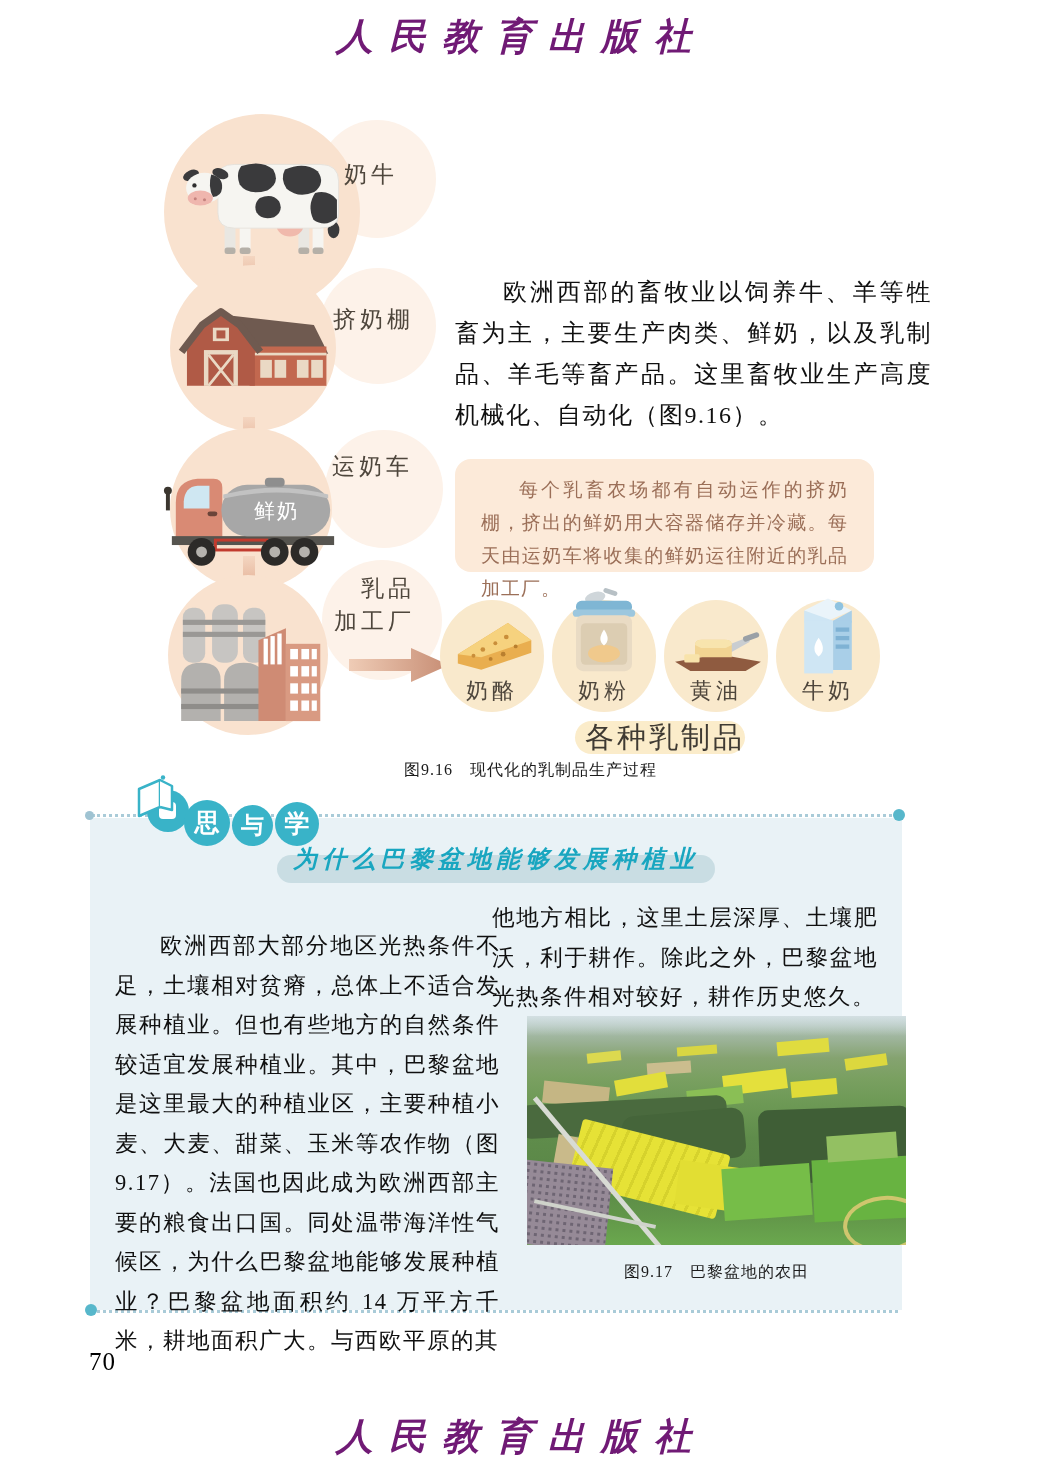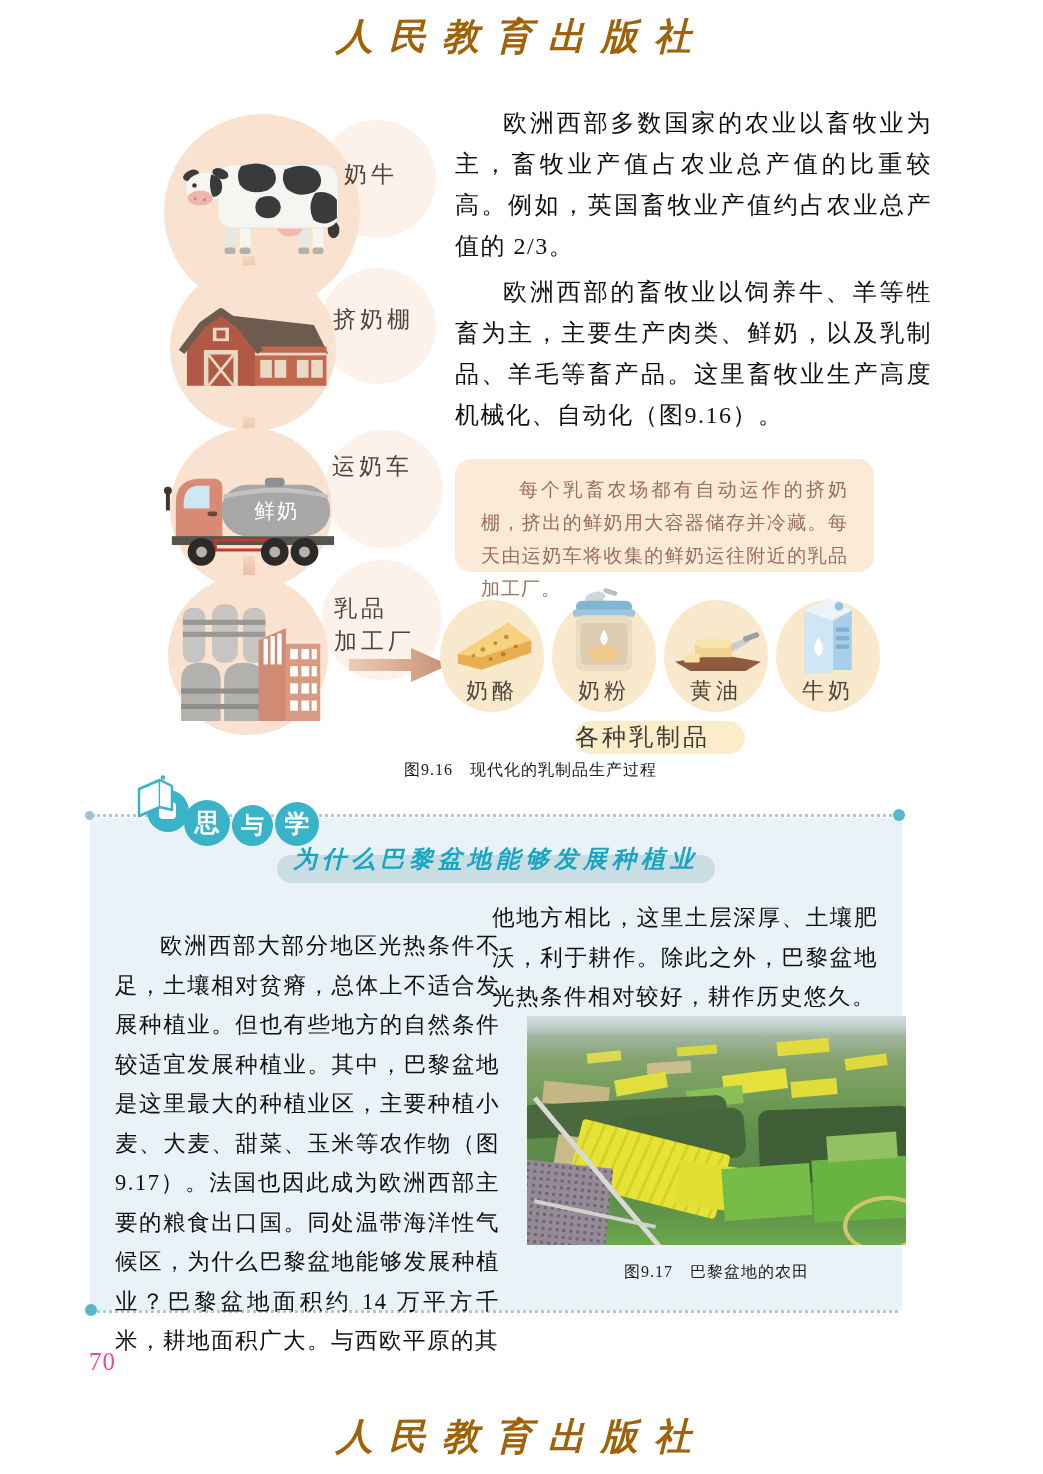--- a/index.html
+++ b/index.html
@@ -1,51 +1,51 @@
 <!DOCTYPE html>
 <html><head>
 <meta charset="utf-8">
 <style>
   html,body{margin:0;padding:0;background:#ffffff;}
   .page{position:relative;width:1043px;height:1474px;background:#fff;overflow:hidden;
         font-family:"Liberation Serif","DejaVu Serif",serif;color:#141414;}
   .abs{position:absolute;}
   
-  .logo{left:0;right:0;text-align:center;color:#a16207;font-size:37px;font-weight:bold;
+  .logo{left:0;right:0;text-align:center;color:#701a75;font-size:37px;font-weight:bold;
         font-style:italic;letter-spacing:16px;font-family:"DejaVu Serif",serif;}
   
   .para{font-size:24px;line-height:41px;letter-spacing:1.5px;text-align:justify;text-indent:2em;color:#101010;}
   .notebox{background:#fcead9;border-radius:16px;box-sizing:border-box;padding:14px 26px 0 26px;}
   .notetext{font-size:19px;line-height:33px;letter-spacing:1px;color:#9b6f58;text-align:justify;text-indent:2em;}
   
   .circle{border-radius:50%;background:#f9e2cf;}
   .lcircle{border-radius:50%;background:#fdf2e9;}
   .pcircle{border-radius:50%;background:#f9e9cc;}
   .dlabel{font-size:23px;letter-spacing:4px;color:#4e463c;line-height:33px;white-space:pre-line;}
   .plabel{font-size:22px;letter-spacing:4px;color:#4e463c;text-align:center;}
-  .pill{background:#fbecca;border-radius:17px;text-align:left;font-size:24px;letter-spacing:3px;
+  .pill{background:#fbecca;border-radius:17px;text-align:right;font-size:29px;letter-spacing:3px;
         color:#3f3a33;line-height:33px;}
   .caption{font-size:16px;letter-spacing:1px;color:#1c1c1c;}
   
   .tbox{background:#e9f2f6;}
   .dotline{border-top:3px dotted #a9cbd8;height:0;}
   .dot{border-radius:50%;}
   .badge-circle{border-radius:50%;background:#39b3c8;color:#fff;text-align:center;
         font-size:25px;font-weight:bold;}
   .ttitle{text-align:center;}
   .ttitle span{position:relative;display:inline-block;color:#19a6c0;font-size:24px;
         letter-spacing:5px;font-weight:600;font-style:italic;z-index:1;}
   .ttitle span::before{content:"";position:absolute;left:-16px;right:-16px;top:12px;bottom:-8px;
         background:#c9dde3;border-radius:20px;z-index:-1;}
   .colpara{font-size:22.5px;line-height:39.5px;letter-spacing:1.5px;text-align:justify;color:#101010;}
   .photo{overflow:hidden;background:linear-gradient(180deg,#b7c9c6 0px,#9cb398 24px,#85a370 42px,
         #7aa061 62px,#6d9955 88px,#5f8c4b 122px,#5a8747 162px,#629649 200px,#6aa84e 229px);}
   .fp{position:absolute;}
   
-  .pgnum{font-size:25px;color:#ec4899;letter-spacing:1px;text-align:center;}
+  .pgnum{font-size:25px;color:#000000;letter-spacing:1px;text-align:center;}
   .chap{font-size:21px;color:#3a3a3a;letter-spacing:2px;}
   svg{display:block;}
   svg text{font-family:"Liberation Serif","DejaVu Serif",serif;}
 </style>
 </head>
 <body>
 
 <div class="page">
 
   <div class="abs logo" style="top:12px;">人民教育出版社</div>
@@ -196,21 +196,21 @@
           <rect x="158" y="84" width="6" height="12"></rect>
         <rect x="133" y="104" width="9" height="12"></rect>
           <rect x="146" y="104" width="9" height="12"></rect>
           <rect x="158" y="104" width="6" height="12"></rect>
         <rect x="133" y="124" width="9" height="12"></rect>
           <rect x="146" y="124" width="9" height="12"></rect>
           <rect x="158" y="124" width="6" height="12"></rect>
       </g>
     </svg>
   </div>
-  <div class="abs dlabel" style="left:334px;top:592px;">乳品
+  <div class="abs dlabel" style="left:334px;top:572px;text-align:right;">乳品
 加工厂</div>
 
   <div class="abs" style="left:349px;top:647px;">
     <svg width="100" height="36" viewBox="0 0 100 36">
       <defs>
           <linearGradient id="ar1" x1="0" y1="0" x2="1" y2="0">
         <stop offset="0" stop-color="#efccb6"></stop>
             <stop offset="1" stop-color="#c78d74"></stop>
           </linearGradient>
         </defs>
@@ -275,21 +275,20 @@
 
   <div class="abs plabel" style="left:440px;top:676px;width:104px;">奶酪</div>
   <div class="abs plabel" style="left:552px;top:676px;width:104px;">奶粉</div>
   <div class="abs plabel" style="left:664px;top:676px;width:104px;">黄油</div>
   <div class="abs plabel" style="left:776px;top:676px;width:104px;">牛奶</div>
 
   <div class="abs pill" style="left:575px;top:721px;width:170px;height:33px;">各种乳制品</div>
 
   <div class="abs caption" style="left:404px;top:760px;">图9.16　现代化的乳制品生产过程</div>
 
-  <div class="abs para" style="left:455px;top:103px;width:477px;">欧洲西部多数国家的农业以畜牧业为主，畜牧业产值占农业总产值的比重较高。例如，英国畜牧业产值约占农业总产值的 2/3。</div>
   <div class="abs para" style="left:455px;top:272px;width:477px;">欧洲西部的畜牧业以饲养牛、羊等牲畜为主，主要生产肉类、鲜奶，以及乳制品、羊毛等畜产品。这里畜牧业生产高度机械化、自动化（图9.16）。</div>
 
   <div class="abs notebox" style="left:455px;top:459px;width:419px;height:113px;">
     <div class="notetext">每个乳畜农场都有自动运作的挤奶棚，挤出的鲜奶用大容器储存并冷藏。每天由运奶车将收集的鲜奶运往附近的乳品加工厂。</div>
   </div>
 
   <div class="abs tbox" style="left:90px;top:818px;width:812px;height:492px;"></div>
   <div class="abs dotline" style="left:92px;top:814px;width:806px;"></div>
   <div class="abs dotline" style="left:92px;top:1310px;width:806px;"></div>
   <div class="abs dot" style="left:85px;top:811px;width:9px;height:9px;background:#9fc3d2;"></div>

